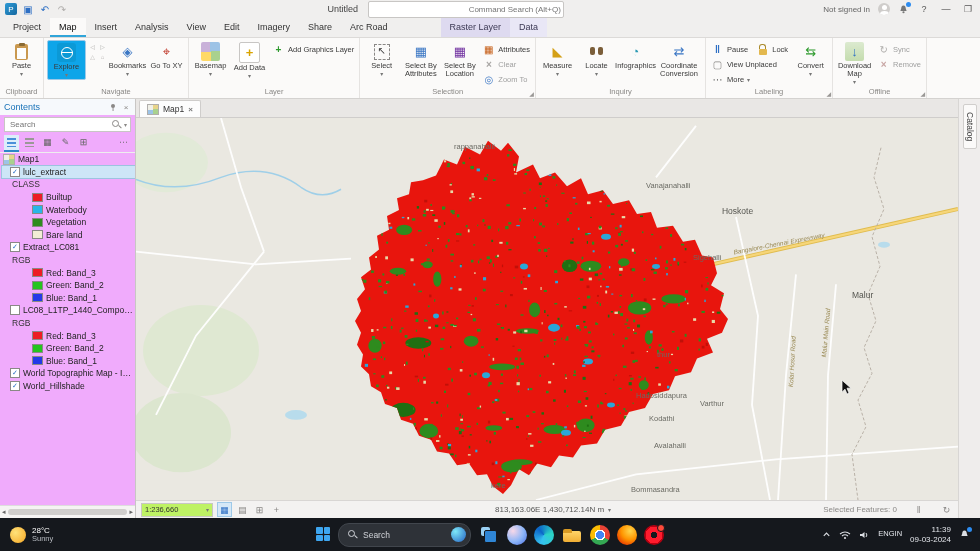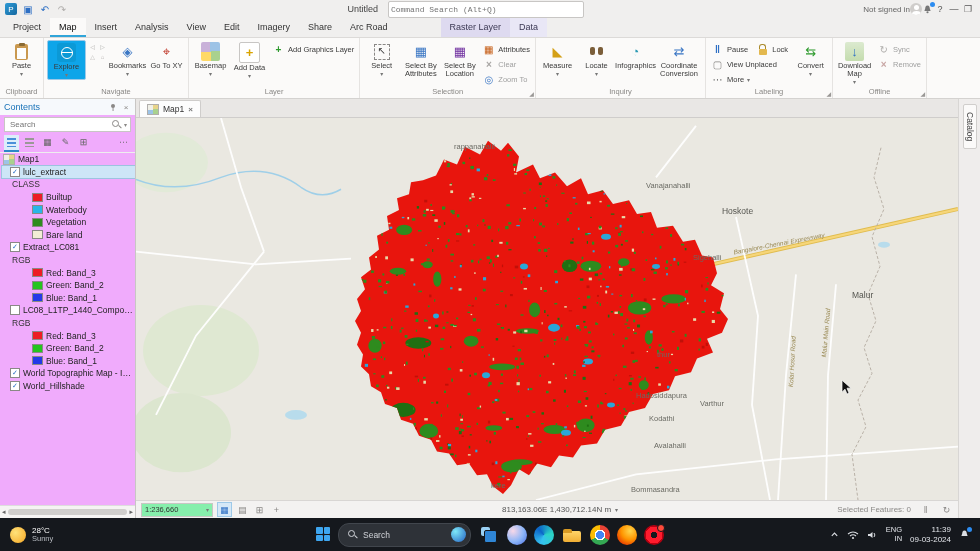--- a/index.html
+++ b/index.html
@@ -6,22 +6,22 @@
   body{width:980px;height:551px;overflow:hidden;font-family:"Liberation Sans",sans-serif;-webkit-user-select:none;user-select:none;background:#fff}
   .app{position:relative;width:980px;height:551px;display:flex;flex-direction:column}
 
   
   .titlebar{height:18px;background:#f0efee;display:flex;align-items:center;padding:0 5px;gap:6px;font-size:9px;color:#444;flex:0 0 auto}
   .tb-left{display:flex;align-items:center;gap:5px}
   .applogo{width:12px;height:12px;border-radius:2px;background:linear-gradient(135deg,#2f9bd6,#1468a0);display:flex;align-items:center;justify-content:center;color:#fff;font-size:8px}
   .tbic{width:12px;height:12px;display:flex;align-items:center;justify-content:center;color:#2d6fc4;font-size:10px}
   .tbic.gray{color:#b0aeac}
   .tb-center{flex:1;display:flex;align-items:center;justify-content:center;gap:10px}
-  .cmd-search{width:190px;height:13px;border:1px solid #c8c6c4;background:#fff;border-radius:2px;color:#9a9896;font-size:8px;text-align:left;outline:none;font-family:Liberation Mono, monospace}
-  .tb-right{display:flex;align-items:center;gap:0;color:#666;font-size:8px}
+  .cmd-search{width:190px;height:13px;border:1px solid #c8c6c4;background:#fff;border-radius:2px;color:#9a9896;font-size:8px;text-align:right;outline:none;font-family:Liberation Sans, sans-serif}
+  .tb-right{display:flex;align-items:center;gap:8px;color:#666;font-size:8px}
   .avatar{width:12px;height:12px;border-radius:50%;background:#cfcdcb;position:relative;overflow:hidden}
   .avatar::before{content:"";position:absolute;left:3.5px;top:2px;width:5px;height:5px;border-radius:50%;background:#fff}
   .avatar::after{content:"";position:absolute;left:1.5px;top:7.5px;width:9px;height:6px;border-radius:50%;background:#fff}
   .bellwrap{position:relative;width:11px;height:11px}
   .badge-dot{position:absolute;right:-2px;top:-2px;width:5px;height:5px;border-radius:50%;background:#2d8cf0}
   .winbtn{width:14px;height:12px;display:flex;align-items:center;justify-content:center;color:#555;font-size:9px}
 
   
   .tabrow{height:19px;background:#f0efee;display:flex;align-items:stretch;padding-left:4px;font-size:9px;color:#333;border-bottom:1px solid #dcdad8;flex:0 0 auto}
   .tab{padding:0 9px;display:flex;align-items:center;border-bottom:2px solid transparent}
@@ -125,25 +125,25 @@
   .maptab{height:16px;background:#fdfdfd;border:1px solid #cfcdcb;border-bottom:none;display:flex;align-items:center;gap:4px;padding:0 7px;font-size:8.5px;color:#333;border-radius:2px 2px 0 0}
   .mt-icon{width:10px;height:9px;background:conic-gradient(#e8d48a 0 25%,#a9d18e 0 50%,#9dc3e6 0 75%,#f0f0e8 0);border:1px solid #b0aeac}
   .mt-close{color:#777;font-size:8px;font-weight:bold}
   .mapview{flex:1;position:relative;background:#eae8e1;overflow:hidden}
   .mapview svg{position:absolute;inset:0;width:100%;height:100%}
   .mlabel{font-size:7.5px;fill:#6b6b64;font-family:"Liberation Sans",sans-serif}
   .mlabel.town{font-size:8.5px;fill:#565650}
   .mlabel.road{font-size:6.5px;fill:#9a8a55;font-style:italic}
 
   .map-status{height:17px;background:#f3f2f1;border-top:1px solid #d8d6d4;display:flex;align-items:center;font-size:8px;color:#555;padding:0 5px;gap:4px;flex:0 0 auto}
-  .scalebox{width:64px;height:12px;background:#86efac;border:1px solid #c8c6c4;display:flex;align-items:center;justify-content:space-between;padding:0 3px;font-size:7.5px;color:#333}
+  .scalebox{width:64px;height:12px;background:#bef264;border:1px solid #c8c6c4;display:flex;align-items:center;justify-content:space-between;padding:0 3px;font-size:7.5px;color:#333}
   .sic{width:13px;height:13px;display:flex;align-items:center;justify-content:center;font-size:9px;color:#8a8886}
   .sic.active{background:#d5e8f7;border:1px solid #9ec9e8;color:#2d6fc4}
   .coords{margin:0 auto;display:flex;align-items:center;gap:4px;color:#555}
-  .st-right{display:flex;align-items:center;gap:8px;color:#8a8886}
+  .st-right{display:flex;align-items:center;gap:15px;color:#8a8886}
 
   
   .rightstrip{width:21px;flex:0 0 auto;background:#efedec;border-left:1px solid #d8d6d4;display:flex;flex-direction:column;align-items:center;padding-top:5px;gap:4px}
   .vtab{writing-mode:vertical-rl;font-size:8.5px;color:#444;background:#fbfaf9;border:1px solid #d0cecc;padding:7px 1px;border-radius:2px}
 
   
   .taskbar{height:33px;background:#15181d;display:flex;align-items:center;color:#fff;padding:0 10px;position:relative;flex:0 0 auto}
   .weather{display:flex;gap:6px;align-items:center}
   .sun{width:16px;height:16px;border-radius:50%;background:radial-gradient(circle at 35% 35%,#ffe27a,#f5a623)}
   .wtxt{display:flex;flex-direction:column;line-height:1.15;font-size:8px}
@@ -161,21 +161,21 @@
   .a-copilot{background:radial-gradient(circle at 30% 30%,#f8d8e8,#8ab4f8 55%,#4a6ae0);border-radius:50%;margin:0;width:20px;height:20px;align-self:center}
   .a-edge{background:conic-gradient(from 200deg,#35c1f1,#0b64c8,#2bd4c4,#35c1f1);border-radius:50%;width:20px;height:20px}
   .a-file-explorer::before{content:"";position:absolute;left:2px;top:7px;right:2px;bottom:4px;background:linear-gradient(#ffd56a,#f0ae34);border-radius:2px}
   .a-file-explorer::after{content:"";position:absolute;left:2px;top:5px;width:9px;height:4px;background:#d89a24;border-radius:2px 2px 0 0}
   .a-chrome{width:20px;height:20px;border-radius:50%;background:radial-gradient(circle,#4285f4 0 4px,#fff 4px 5.5px,rgba(0,0,0,0) 5.5px),conic-gradient(#ea4335 0 120deg,#34a853 0 240deg,#fbbc05 0)}
   .a-firefox{width:20px;height:20px;border-radius:50%;background:radial-gradient(circle at 65% 30%,#ffd54a,#ff9500 45%,#e53000 85%)}
   .a-opera{width:20px;height:20px;border-radius:50%;background:radial-gradient(circle,#15181d 0 3.5px,#ff1b2d 3.5px 8.5px,#b50010 8.5px)}
   .a-opera .reddot{position:absolute;right:-1px;top:-1px;width:6px;height:6px;border-radius:50%;background:#ff4a3a;border:1px solid #15181d}
   .tray{margin-left:auto;display:flex;align-items:center;gap:8px;font-size:8px}
   .trayic{color:#dadde2;display:flex;align-items:center;justify-content:center}
-  .lang{display:flex;flex-direction:column;line-height:1.15;font-size:7.5px;align-items:flex-end;color:#e2e5ea}
+  .lang{display:flex;flex-direction:row;line-height:1.15;font-size:7.5px;align-items:flex-end;color:#e2e5ea}
   .clock{display:flex;flex-direction:column;align-items:flex-end;line-height:1.2;font-size:8px;color:#e2e5ea}
   .bell2{position:relative}
 </style>
 </head>
 <body>
 
 <div class="app">
 
   <div class="titlebar">
     <div class="tb-left">

